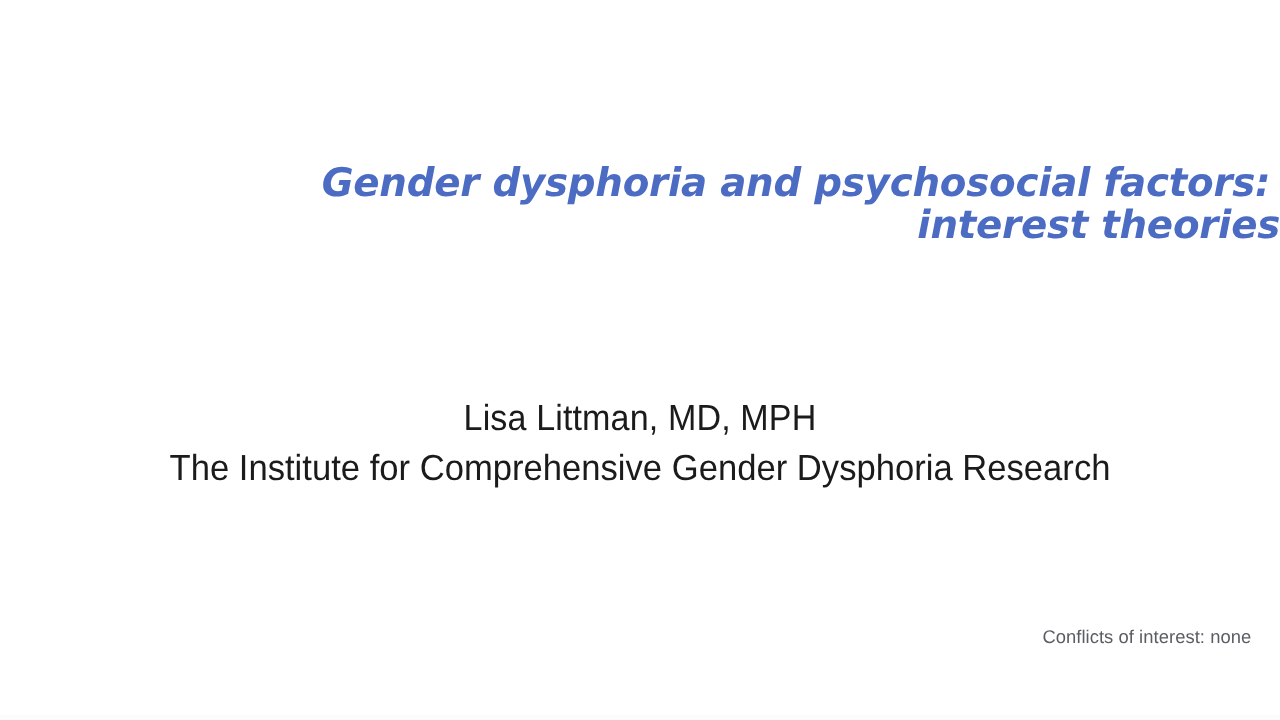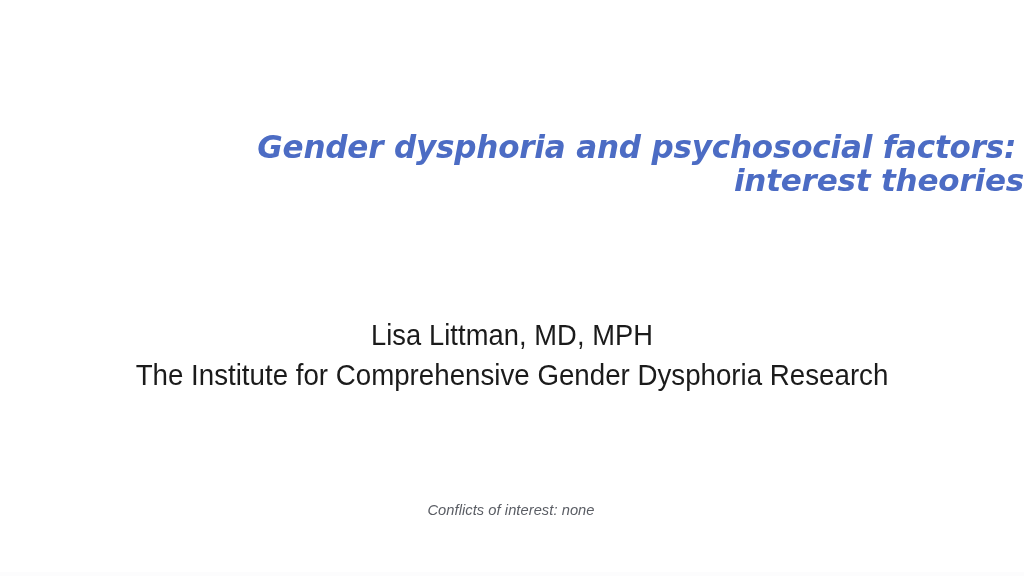--- a/index.html
+++ b/index.html
@@ -84,23 +84,22 @@
     white-space: nowrap;
     transform: scaleX(0.955);
   }
 
   
   .footer-block {
     position: absolute;
     left: 21px;
     top: 500px;
     width: 980px;
-    text-align: center;
+    text-align: right;
     color: #5a5d64;
-    font-style: italic;
   }
 
   .footer-line {
     display: block;
     font-family: "Liberation Sans", sans-serif;
     font-size: 14.7px;
     line-height: 20px;
     letter-spacing: 0.05px;
     white-space: nowrap;
   }

